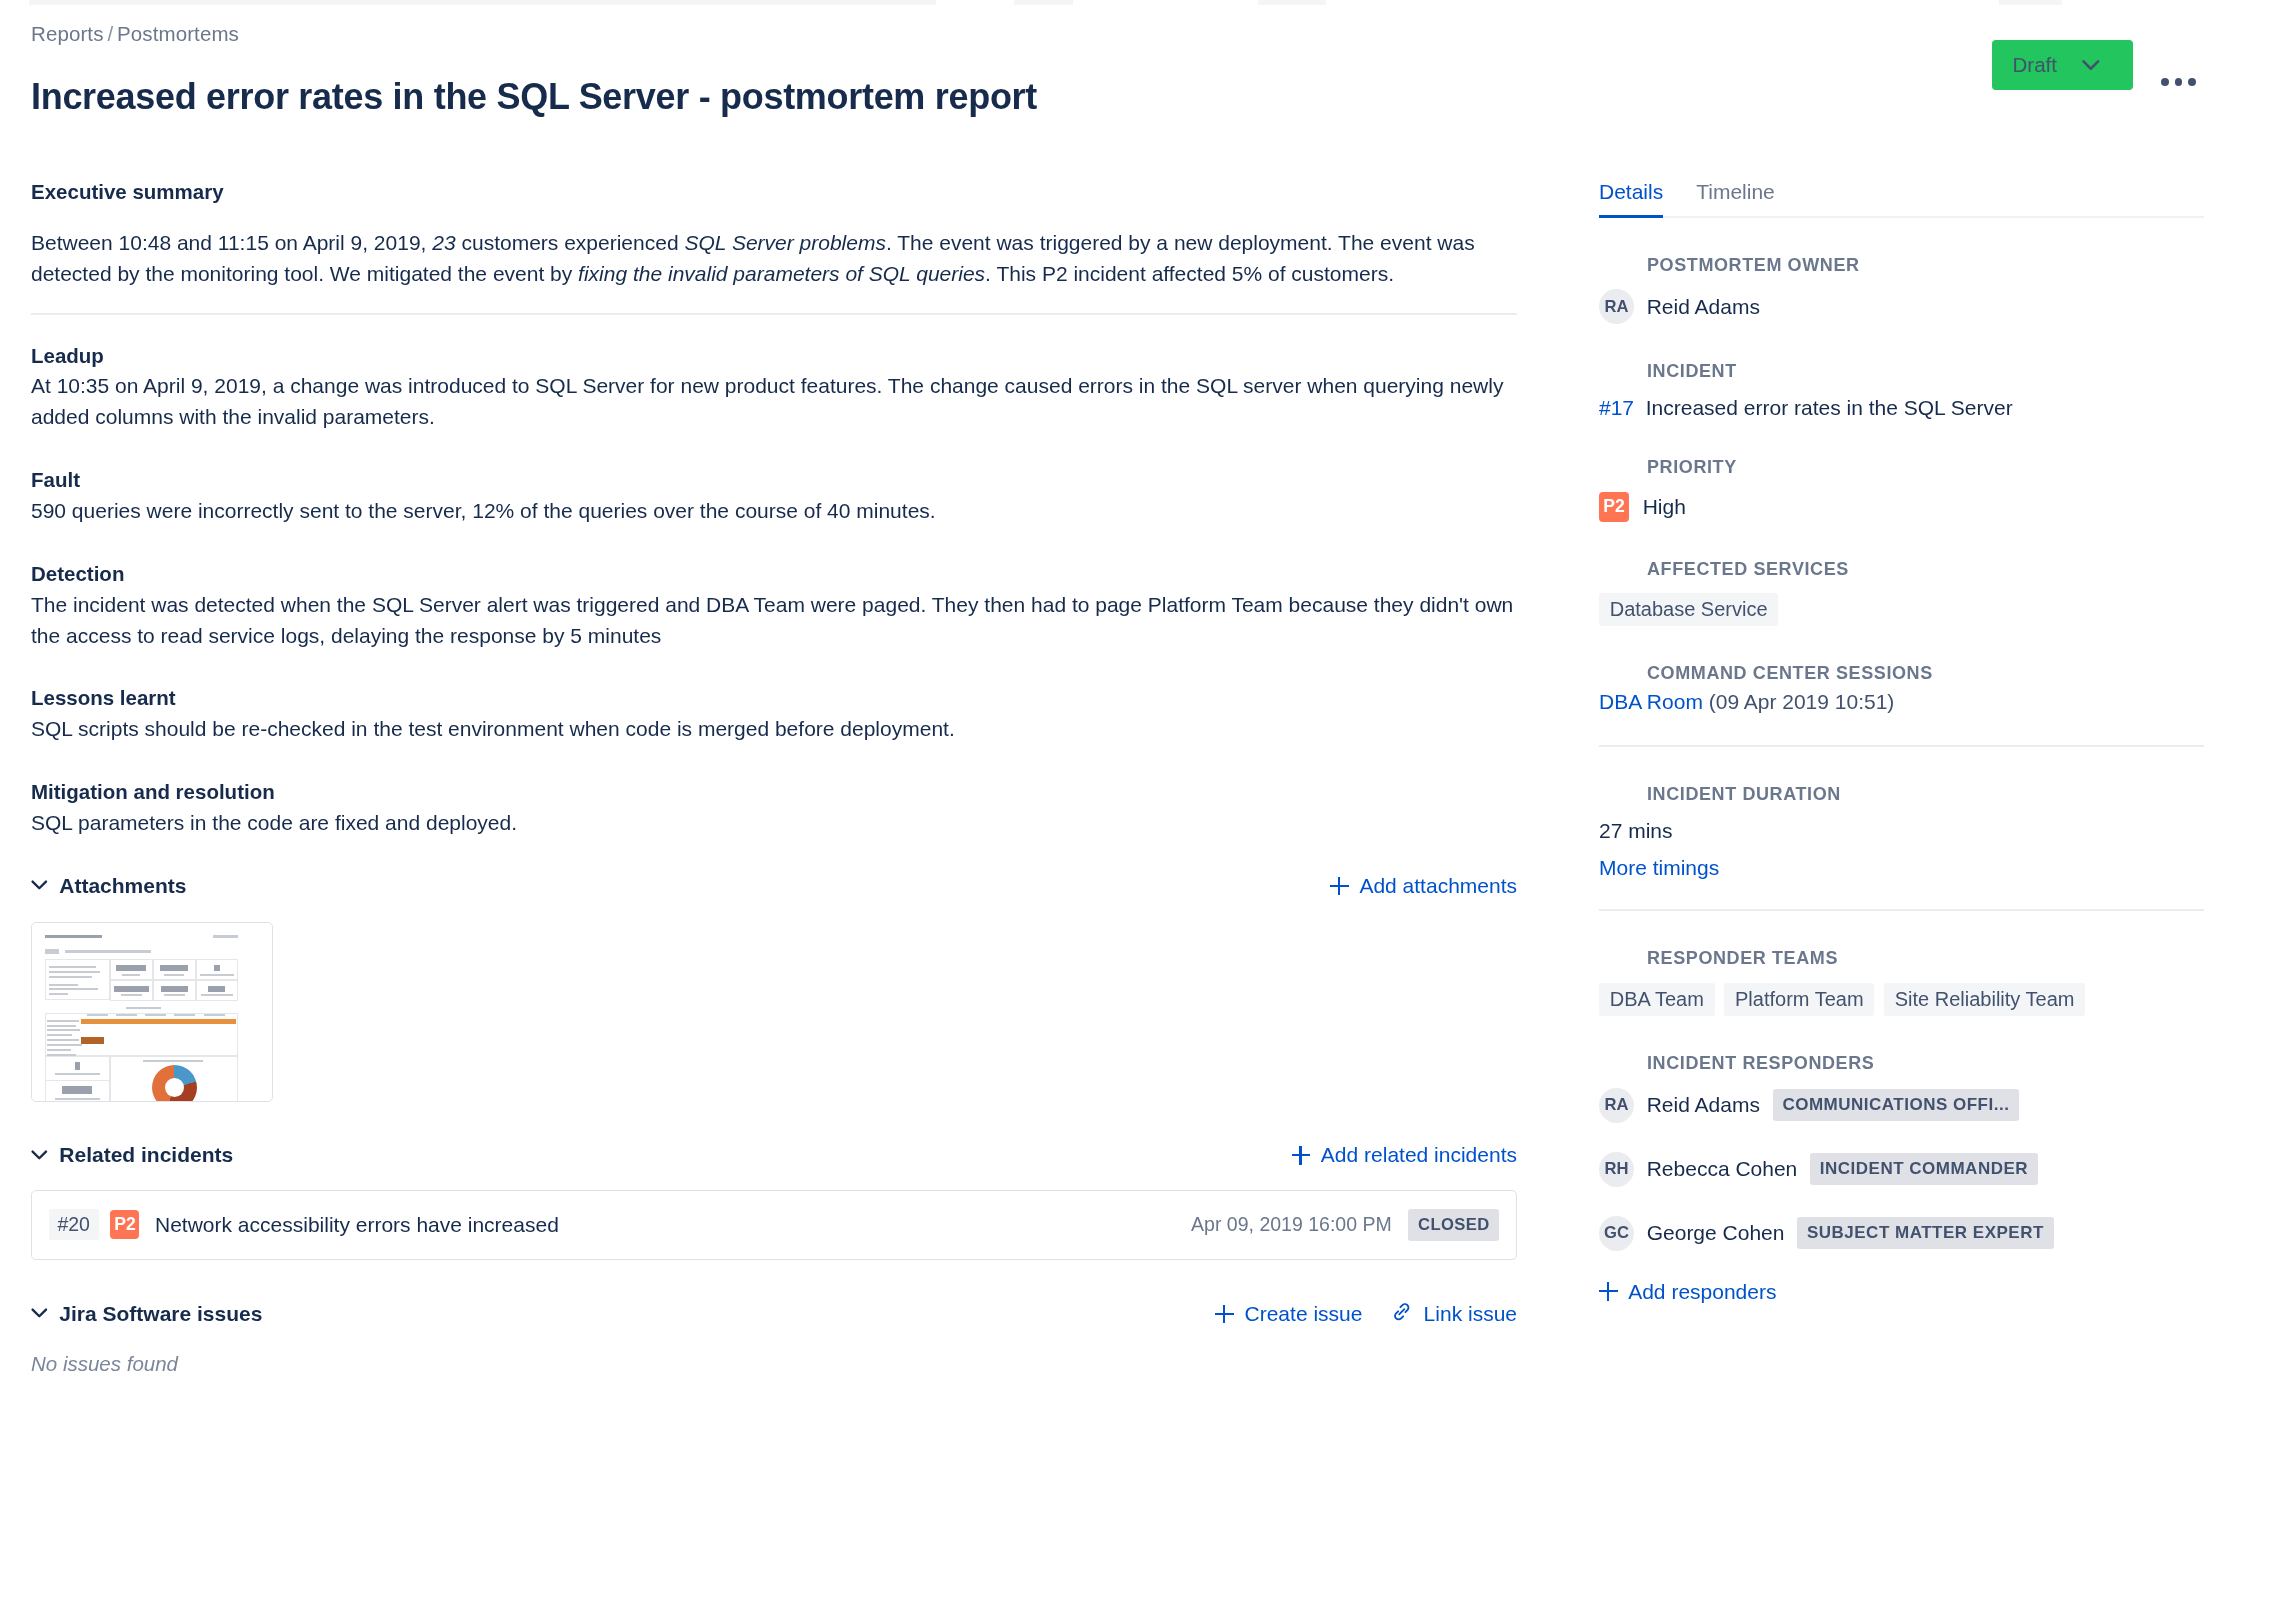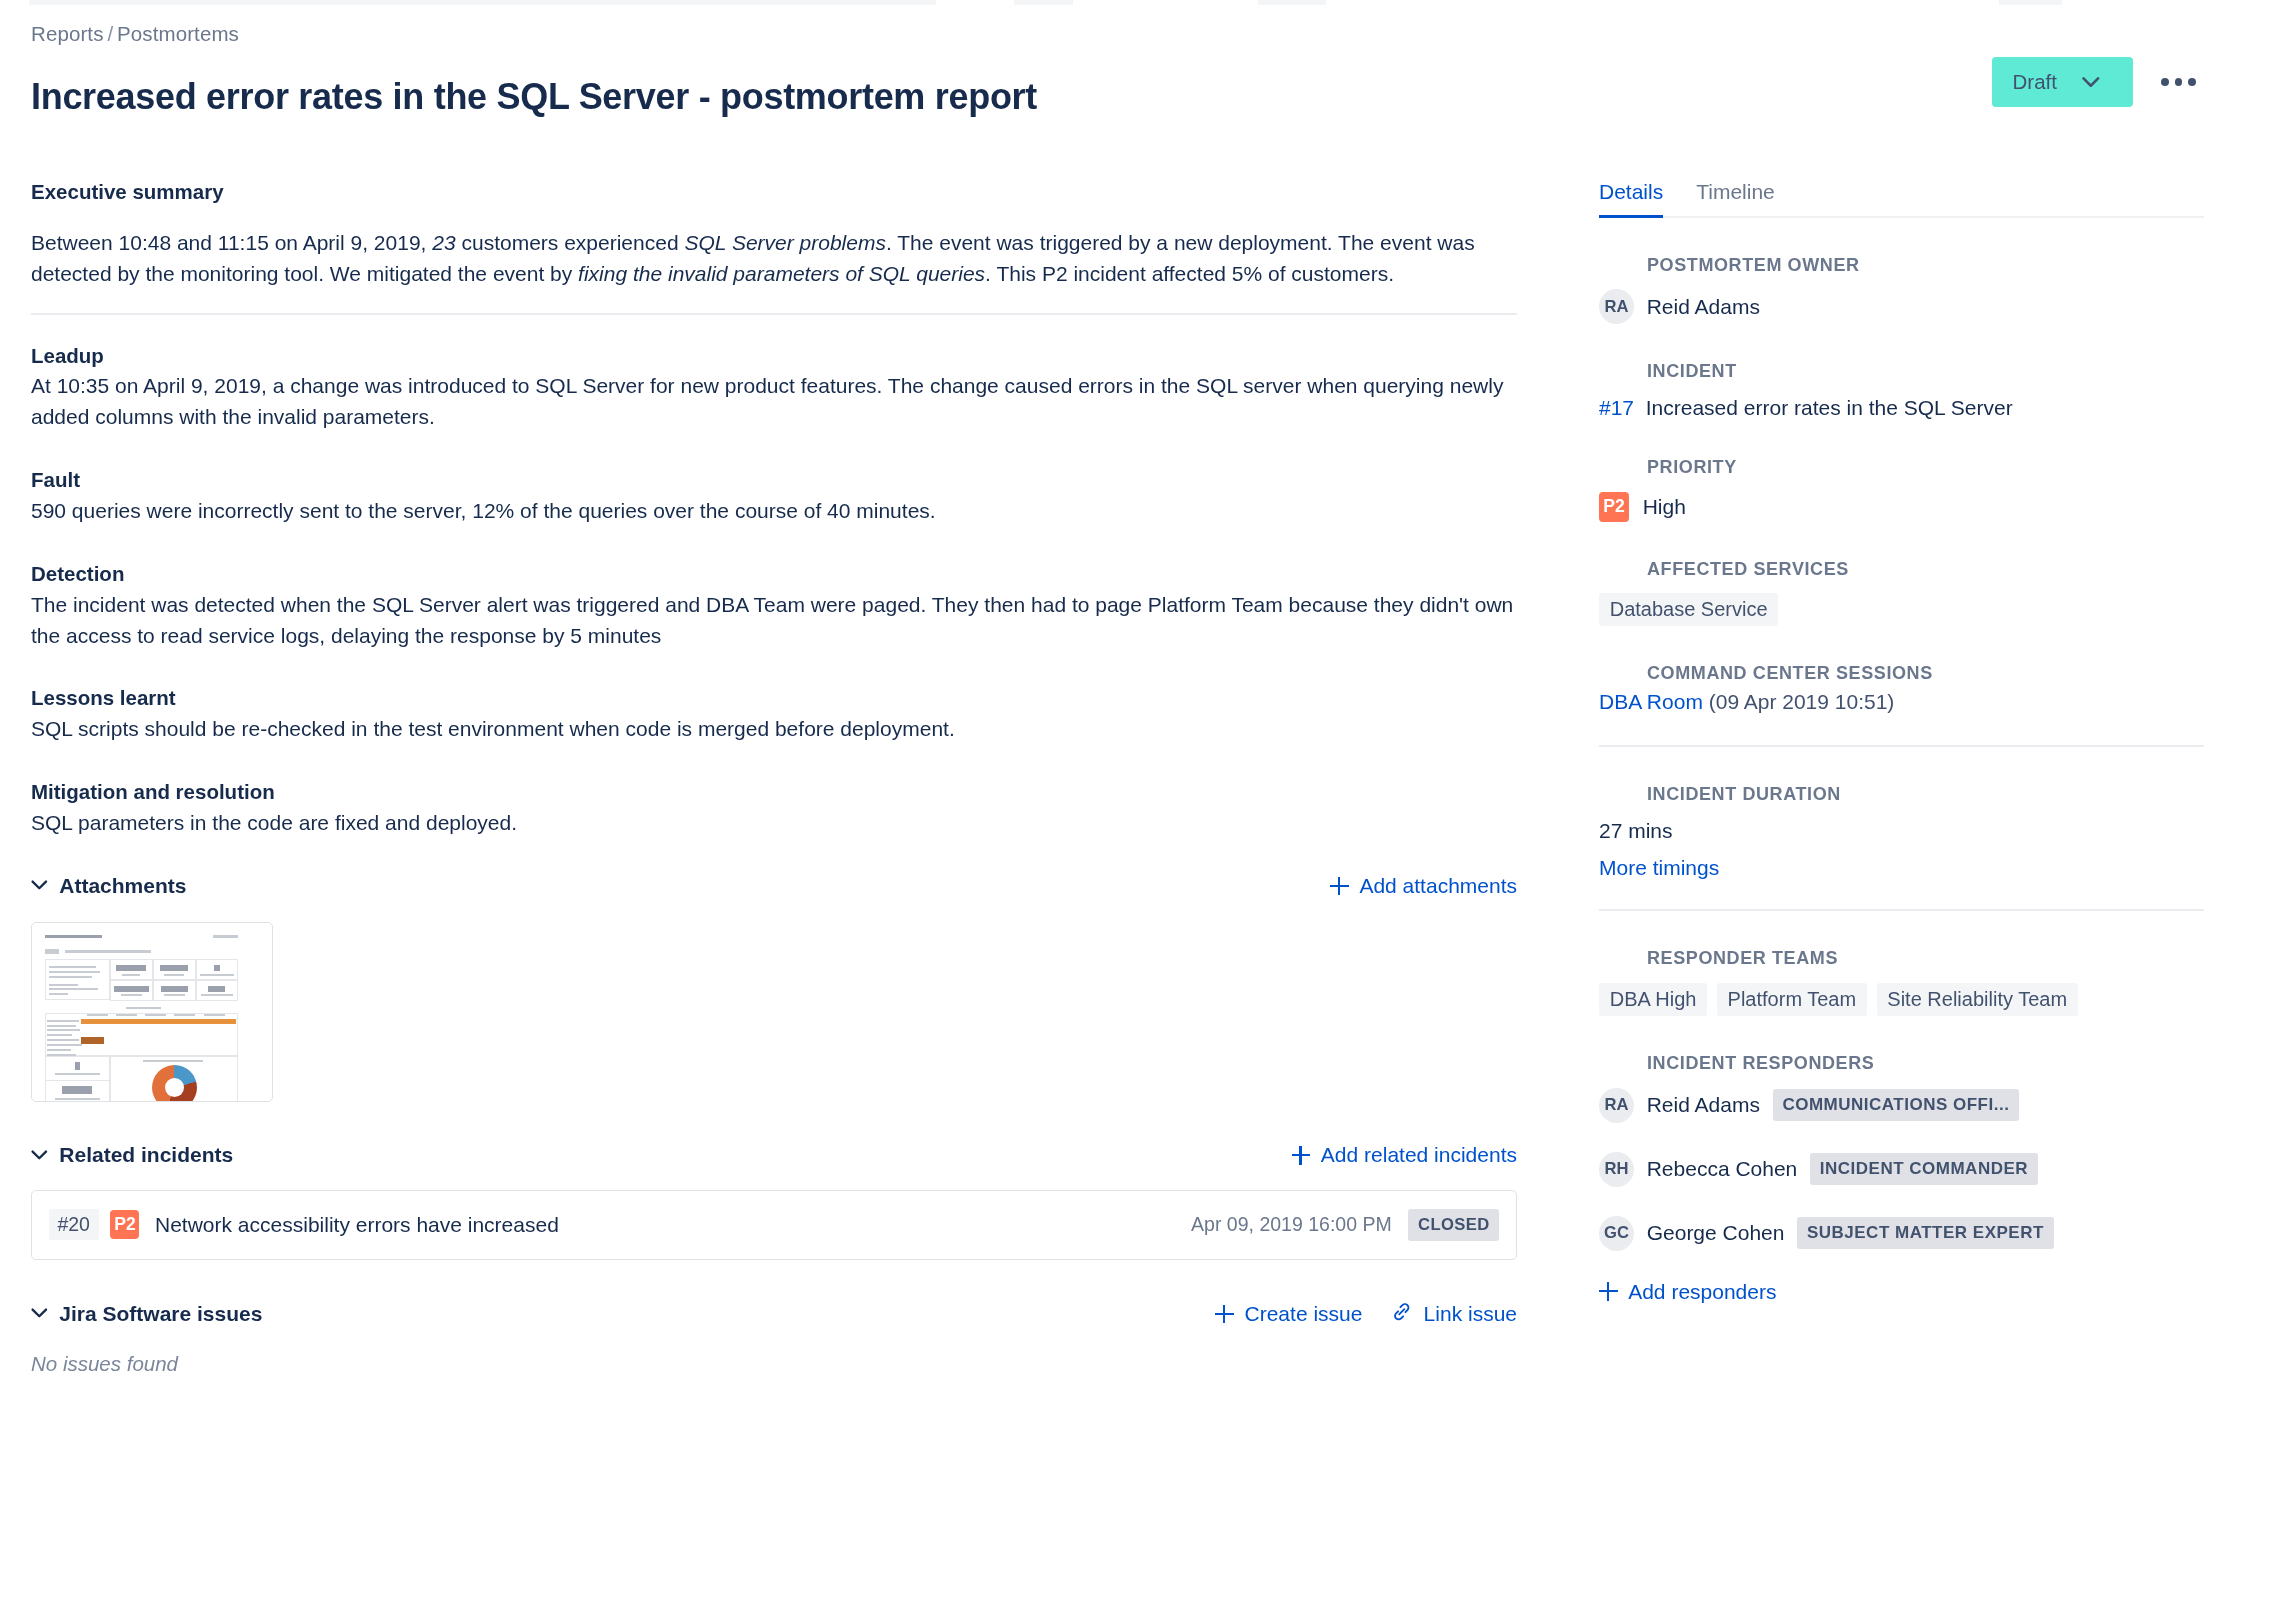--- a/index.html
+++ b/index.html
@@ -21,22 +21,22 @@
 
   
   .breadcrumb { position:absolute; left:31px; top:21.5px; font-size:20.5px; color:#6B778C; letter-spacing:0.1px; }
   .breadcrumb .sep { color:#8993A4; padding:0 3.9px; }
   .breadcrumb a { color:#6B778C; text-decoration:none; }
   .page-title {
     position:absolute; left:31px; top:76px;
     font-size:36px; font-weight:700; color:#172B4D; letter-spacing:-0.3px;
   }
   .status-select {
-    position:absolute; left:1992px; top:57px;
-    height:50px; min-width:141px; background:#5eead4; border:none; border-radius:3.9px;
+    position:absolute; left:1992px; top:40px;
+    height:50px; min-width:141px; background:#22c55e; border:none; border-radius:3.9px;
     display:flex; align-items:center; gap:25px; padding:0 16.6px 0 20.5px;
     font-size:20.5px; color:#42526E; cursor:pointer;
   }
   .chev-svg { display:block; }
   .more-btn {
     position:absolute; left:2153px; top:57px; width:51px; height:50px;
     display:flex; align-items:center; justify-content:center; gap:5.9px;
     border-radius:3.9px; cursor:pointer;
   }
   .more-btn i { width:7.8px; height:7.8px; border-radius:50%; background:#42526E; display:block; }
@@ -415,21 +415,21 @@
     <div class="side-divider"></div>
 
     <div class="side-label">INCIDENT DURATION</div>
     <div class="plain-val">27 mins</div>
     <a class="side-link">More timings</a>
 
     <div class="side-divider" style="margin-top:29px;"></div>
 
     <div class="side-label">RESPONDER TEAMS</div>
     <div class="lozenge-row">
-      <span class="lozenge">DBA High</span>
+      <span class="lozenge">DBA Team</span>
       <span class="lozenge">Platform Team</span>
       <span class="lozenge">Site Reliability Team</span>
     </div>
 
     <div class="side-label">INCIDENT RESPONDERS</div>
 
     <div class="resp-row">
       <div class="avatar">RA</div>
       <div class="person-name">Reid Adams</div>
       <div class="role-badge">COMMUNICATIONS OFFI...</div>

